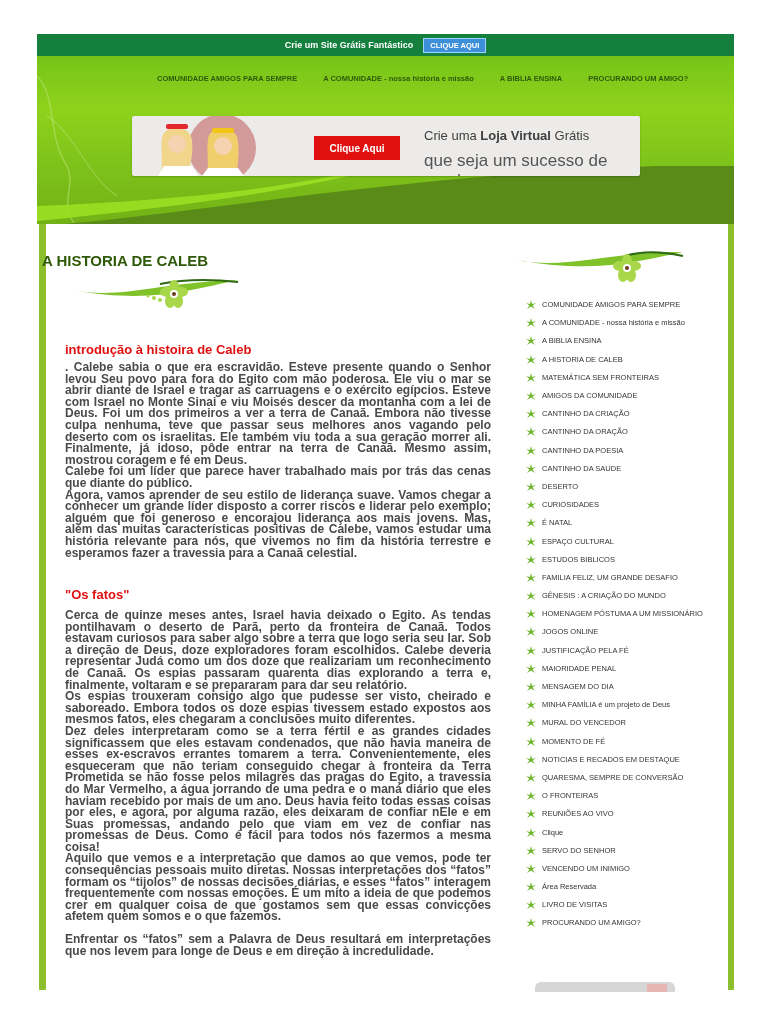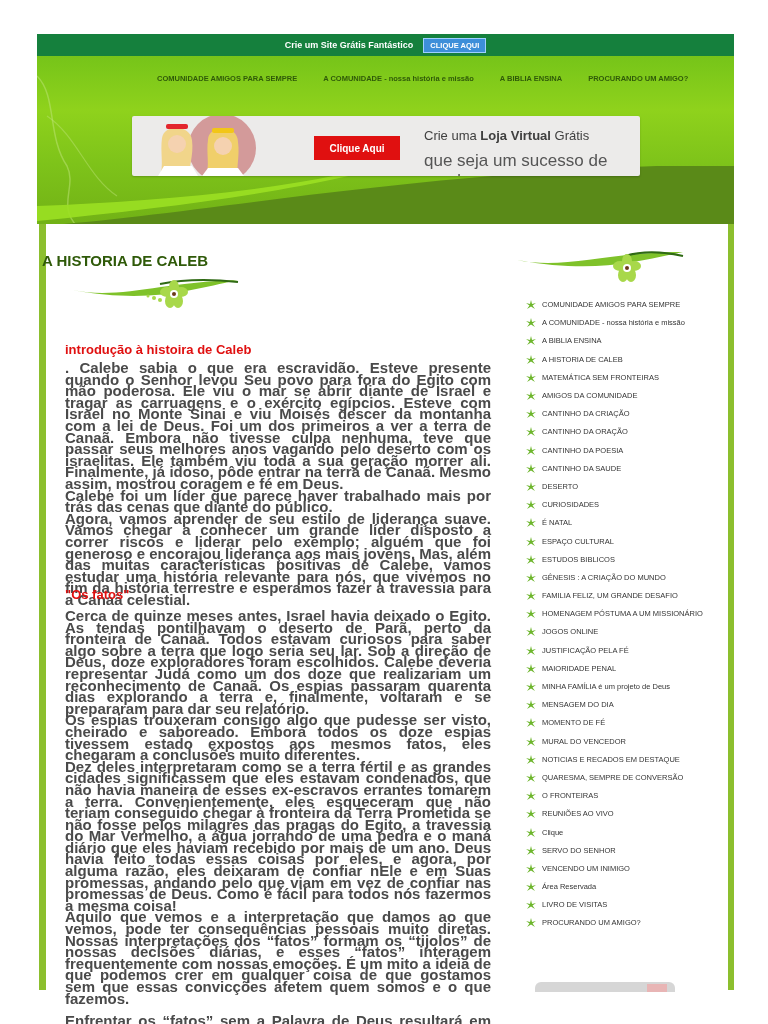--- a/index.html
+++ b/index.html
@@ -32,21 +32,21 @@
   .ad-banner .ad-title b { font-weight: bold; }
   .ad-banner .ad-sub { position: absolute; left: 292px; top: 35px; font-size: 17px; color: #555; }
 
   
   .frame { position: absolute; left: 0; top: 190px; width: 697px; height: 766px; background: #fff; }
   .frame .lborder { position: absolute; left: 2px; top: 0; width: 7px; height: 766px; background: #8cbf2e; }
   .frame .rborder { position: absolute; right: 0; top: 0; width: 6px; height: 766px; background: #8cbf2e; }
   .page-title { position: absolute; left: 42px; top: 252px; font-size: 15px; font-weight: bold; color: #2f5a09; }
   .title-deco { position: absolute; left: 70px; top: 274px; width: 170px; height: 40px; }
   .section-h { font-size: 13px; font-weight: bold; color: #e01010; text-align: right; }
-  .body-text { font-size: 15px; font-weight: bold; color: #4a4a4a; line-height: 11.6px; text-align: justify; }
+  .body-text { font-size: 12px; font-weight: bold; color: #4a4a4a; line-height: 11.6px; text-align: justify; }
   .p { display: block; }
 
   .h1-intro { position: absolute; left: 65px; top: 342px; }
   .intro-block { position: absolute; left: 65px; top: 362px; width: 426px; }
   .h2-fatos { position: absolute; left: 65px; top: 587px; }
   .fatos-block { position: absolute; left: 65px; top: 610px; width: 426px; }
 
   
   .side-deco { position: absolute; left: 515px; top: 248px; width: 170px; height: 40px; }
   .sidebar { position: absolute; left: 526px; top: 296px; width: 180px; }
@@ -245,32 +245,32 @@
       <li>
     <svg class="leaf" viewBox="0 0 10 10">
       <path d="M5,0 L6,4 L10,3 L6.5,5.5 L9,9 L5,6.5 L1,9 L3.5,5.5 L0,3 L4,4 Z" fill="#6cb52a"></path>
     </svg>
     <a>ESTUDOS BIBLICOS</a>
   </li>
       <li>
     <svg class="leaf" viewBox="0 0 10 10">
       <path d="M5,0 L6,4 L10,3 L6.5,5.5 L9,9 L5,6.5 L1,9 L3.5,5.5 L0,3 L4,4 Z" fill="#6cb52a"></path>
     </svg>
+    <a>FAMILIA FELIZ, UM GRANDE DESAFIO</a>
+  </li>
+      <li>
+    <svg class="leaf" viewBox="0 0 10 10">
+      <path d="M5,0 L6,4 L10,3 L6.5,5.5 L9,9 L5,6.5 L1,9 L3.5,5.5 L0,3 L4,4 Z" fill="#6cb52a"></path>
+    </svg>
     <a>GÊNESIS : A CRIAÇÃO DO MUNDO</a>
   </li>
       <li>
     <svg class="leaf" viewBox="0 0 10 10">
       <path d="M5,0 L6,4 L10,3 L6.5,5.5 L9,9 L5,6.5 L1,9 L3.5,5.5 L0,3 L4,4 Z" fill="#6cb52a"></path>
     </svg>
-    <a>FAMILIA FELIZ, UM GRANDE DESAFIO</a>
-  </li>
-      <li>
-    <svg class="leaf" viewBox="0 0 10 10">
-      <path d="M5,0 L6,4 L10,3 L6.5,5.5 L9,9 L5,6.5 L1,9 L3.5,5.5 L0,3 L4,4 Z" fill="#6cb52a"></path>
-    </svg>
     <a>HOMENAGEM PÓSTUMA A UM MISSIONÁRIO</a>
   </li>
       <li>
     <svg class="leaf" viewBox="0 0 10 10">
       <path d="M5,0 L6,4 L10,3 L6.5,5.5 L9,9 L5,6.5 L1,9 L3.5,5.5 L0,3 L4,4 Z" fill="#6cb52a"></path>
     </svg>
     <a>JOGOS ONLINE</a>
   </li>
       <li>
     <svg class="leaf" viewBox="0 0 10 10">
@@ -281,39 +281,39 @@
       <li>
     <svg class="leaf" viewBox="0 0 10 10">
       <path d="M5,0 L6,4 L10,3 L6.5,5.5 L9,9 L5,6.5 L1,9 L3.5,5.5 L0,3 L4,4 Z" fill="#6cb52a"></path>
     </svg>
     <a>MAIORIDADE PENAL</a>
   </li>
       <li>
     <svg class="leaf" viewBox="0 0 10 10">
       <path d="M5,0 L6,4 L10,3 L6.5,5.5 L9,9 L5,6.5 L1,9 L3.5,5.5 L0,3 L4,4 Z" fill="#6cb52a"></path>
     </svg>
+    <a>MENSAGEM DO DIA</a>
+  </li>
+      <li>
+    <svg class="leaf" viewBox="0 0 10 10">
+      <path d="M5,0 L6,4 L10,3 L6.5,5.5 L9,9 L5,6.5 L1,9 L3.5,5.5 L0,3 L4,4 Z" fill="#6cb52a"></path>
+    </svg>
     <a>MINHA FAMÍLIA é um projeto de Deus</a>
   </li>
       <li>
     <svg class="leaf" viewBox="0 0 10 10">
       <path d="M5,0 L6,4 L10,3 L6.5,5.5 L9,9 L5,6.5 L1,9 L3.5,5.5 L0,3 L4,4 Z" fill="#6cb52a"></path>
     </svg>
-    <a>MENSAGEM DO DIA</a>
+    <a>MURAL DO VENCEDOR</a>
   </li>
       <li>
     <svg class="leaf" viewBox="0 0 10 10">
       <path d="M5,0 L6,4 L10,3 L6.5,5.5 L9,9 L5,6.5 L1,9 L3.5,5.5 L0,3 L4,4 Z" fill="#6cb52a"></path>
     </svg>
     <a>MOMENTO DE FÉ</a>
-  </li>
-      <li>
-    <svg class="leaf" viewBox="0 0 10 10">
-      <path d="M5,0 L6,4 L10,3 L6.5,5.5 L9,9 L5,6.5 L1,9 L3.5,5.5 L0,3 L4,4 Z" fill="#6cb52a"></path>
-    </svg>
-    <a>MURAL DO VENCEDOR</a>
   </li>
       <li>
     <svg class="leaf" viewBox="0 0 10 10">
       <path d="M5,0 L6,4 L10,3 L6.5,5.5 L9,9 L5,6.5 L1,9 L3.5,5.5 L0,3 L4,4 Z" fill="#6cb52a"></path>
     </svg>
     <a>NOTICIAS E RECADOS EM DESTAQUE</a>
   </li>
       <li>
     <svg class="leaf" viewBox="0 0 10 10">
       <path d="M5,0 L6,4 L10,3 L6.5,5.5 L9,9 L5,6.5 L1,9 L3.5,5.5 L0,3 L4,4 Z" fill="#6cb52a"></path>

